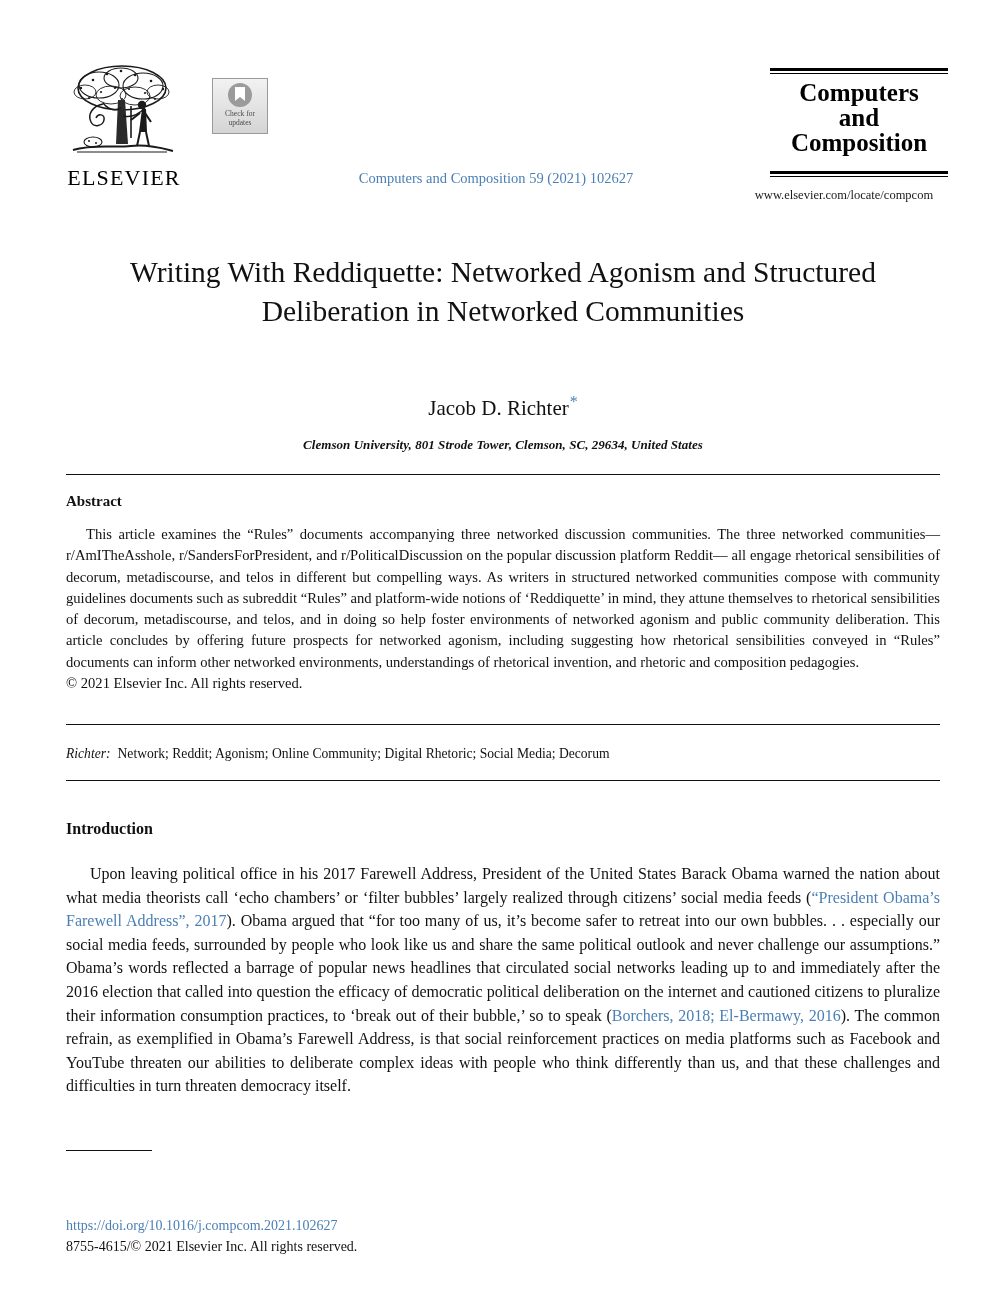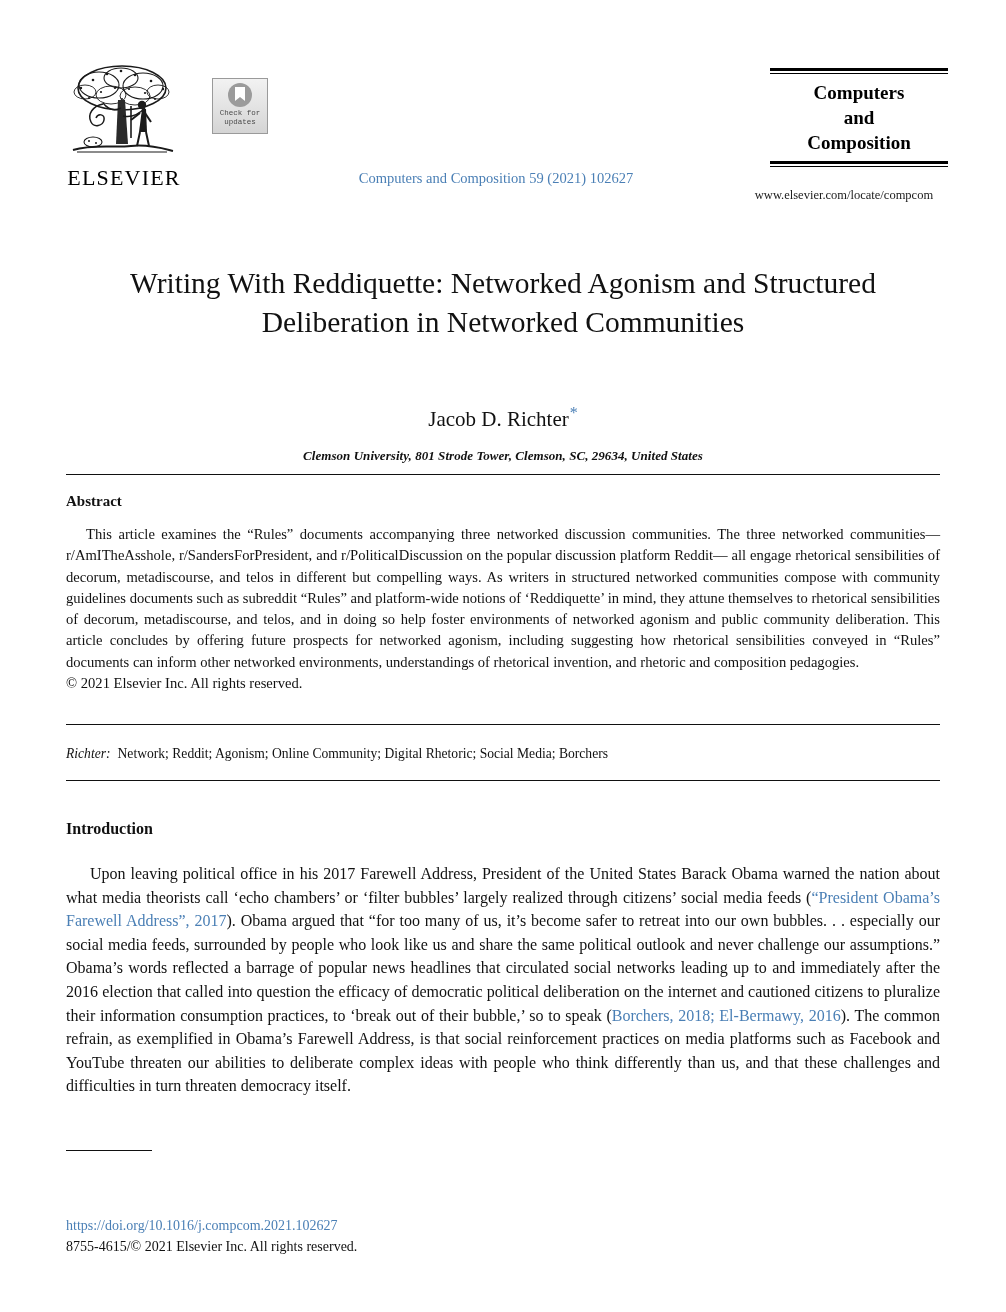--- a/index.html
+++ b/index.html
@@ -67,21 +67,21 @@
   }
   .crossmark .cm-circle::after {
     content: "";
     position: absolute;
     left: 7px; top: 4px;
     width: 10px; height: 14px;
     background: #ffffff;
     clip-path: polygon(0 0, 100% 0, 100% 100%, 50% 72%, 0 100%);
   }
   .crossmark .cm-label {
-    font-family: Liberation Mono, monospace;
+    font-family: Liberation Serif, serif;
     font-size: 7.5px;
     line-height: 9px;
     color: #4a4a4a;
     margin-top: 2px;
   }
 
   .sd-block {
     position: absolute;
     left: 286px; top: 68px;
     width: 420px;
@@ -122,24 +122,24 @@
   .rule-double {
     border-top: 3px solid #000;
     border-bottom: 1.5px solid #000;
     height: 2px;
     width: 178px;
     margin: 0 auto;
   }
   .journal-name {
     font-family: "Liberation Serif", serif;
     font-weight: bold;
-    font-size: 19px;
+    font-size: 25px;
     line-height: 25px;
     color: #000;
-    padding: 6px 0 6px 0;
+    padding: 6px 0 16px 0;
   }
   .journal-url {
     position: absolute;
     left: 724px; top: 188px;
     width: 240px;
     text-align: center;
     font-family: "Liberation Serif", serif;
     font-size: 12.5px;
     color: #1a1a1a;
   }
@@ -150,21 +150,21 @@
     left: 70px; top: 248px;
     width: 866px;
     text-align: center;
   }
   .paper-title {
     font-family: "Liberation Serif", serif;
     font-size: 29.5px;
     line-height: 39px;
     color: #111;
     font-weight: normal;
-    margin: 16px;
+    margin: 5px;
   }
   .author-line {
     margin-top: 62px;
     font-family: "Liberation Serif", serif;
     font-size: 21px;
     color: #111;
   }
   .author-line .star {
     color: #4a7fb5;
     font-size: 16px;
@@ -377,21 +377,21 @@
   </div>
 
   <div class="rule-full" id="rule-abstract-top"></div>
   <div class="abstract-heading">Abstract</div>
   <div class="abstract-body">
     <p class="indent">This article examines the “Rules” documents accompanying three networked discussion communities. The three networked communities— r/AmITheAsshole, r/SandersForPresident, and r/PoliticalDiscussion on the popular discussion platform Reddit— all engage rhetorical sensibilities of decorum, metadiscourse, and telos in different but compelling ways. As writers in structured networked communities compose with community guidelines documents such as subreddit “Rules” and platform-wide notions of ‘Reddiquette’ in mind, they attune themselves to rhetorical sensibilities of decorum, metadiscourse, and telos, and in doing so help foster environments of networked agonism and public community deliberation. This article concludes by offering future prospects for networked agonism, including suggesting how rhetorical sensibilities conveyed in “Rules” documents can inform other networked environments, understandings of rhetorical invention, and rhetoric and composition pedagogies.</p>
     <p>© 2021 Elsevier Inc. All rights reserved.</p>
   </div>
 
   <div class="rule-full" id="rule-keywords-top"></div>
-  <div class="keywords"><span class="kw-label">Richter:</span><span>Network; Reddit; Agonism; Online Community; Digital Rhetoric; Social Media; Borchers</span></div>
+  <div class="keywords"><span class="kw-label">Richter:</span><span>Network; Reddit; Agonism; Online Community; Digital Rhetoric; Social Media; Decorum</span></div>
   <div class="rule-full" id="rule-keywords-bottom"></div>
 
   <div class="intro-heading">Introduction</div>
   <div class="intro-body">
     <p><span>Upon leaving political office in his 2017 Farewell Address, President of the United States Barack Obama warned the nation about what media theorists call ‘echo chambers’ or ‘filter bubbles’ largely realized through citizens’ social media feeds (</span><span class="cite">“President Obama’s Farewell Address”, 2017</span><span>). Obama argued that “for too many of us, it’s become safer to retreat into our own bubbles. . . especially our social media feeds, surrounded by people who look like us and share the same political outlook and never challenge our assumptions.” Obama’s words reflected a barrage of popular news headlines that circulated social networks leading up to and immediately after the 2016 election that called into question the efficacy of democratic political deliberation on the internet and cautioned citizens to pluralize their information consumption practices, to ‘break out of their bubble,’ so to speak (</span><span class="cite">Borchers, 2018; El-Bermawy, 2016</span><span>). The common refrain, as exemplified in Obama’s Farewell Address, is that social reinforcement practices on media platforms such as Facebook and YouTube threaten our abilities to deliberate complex ideas with people who think differently than us, and that these challenges and difficulties in turn threaten democracy itself.</span></p>
   </div>
 
   <div class="footnote-rule"></div>
 
   <div class="page-footer">

